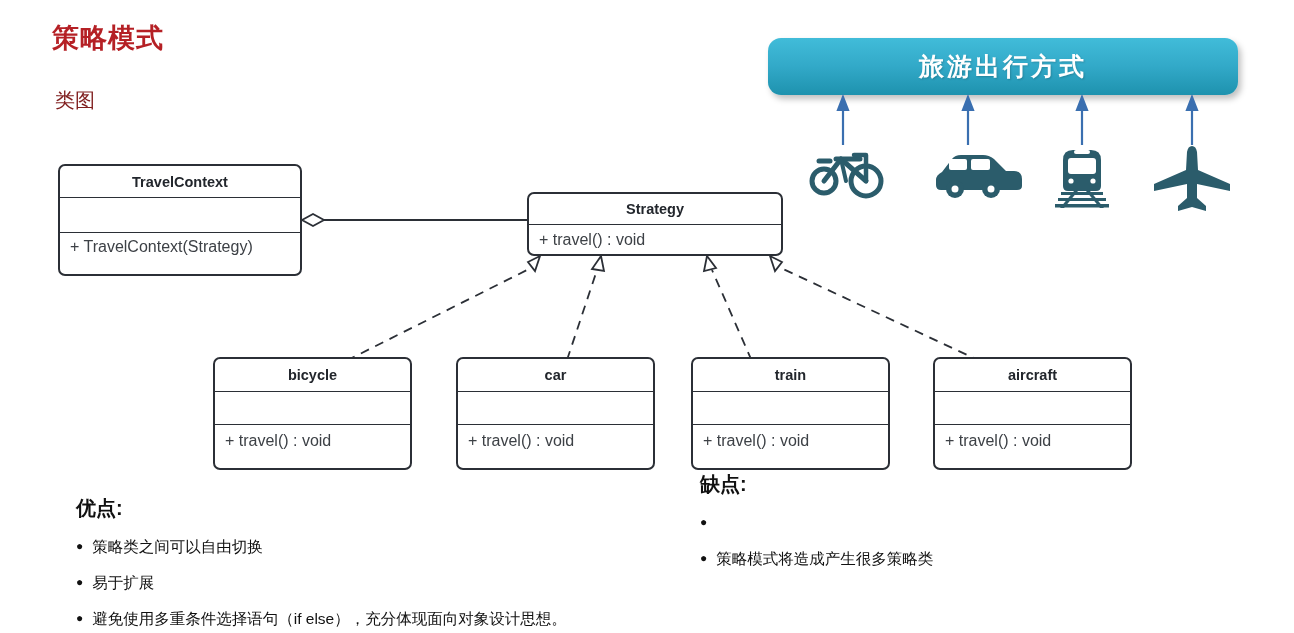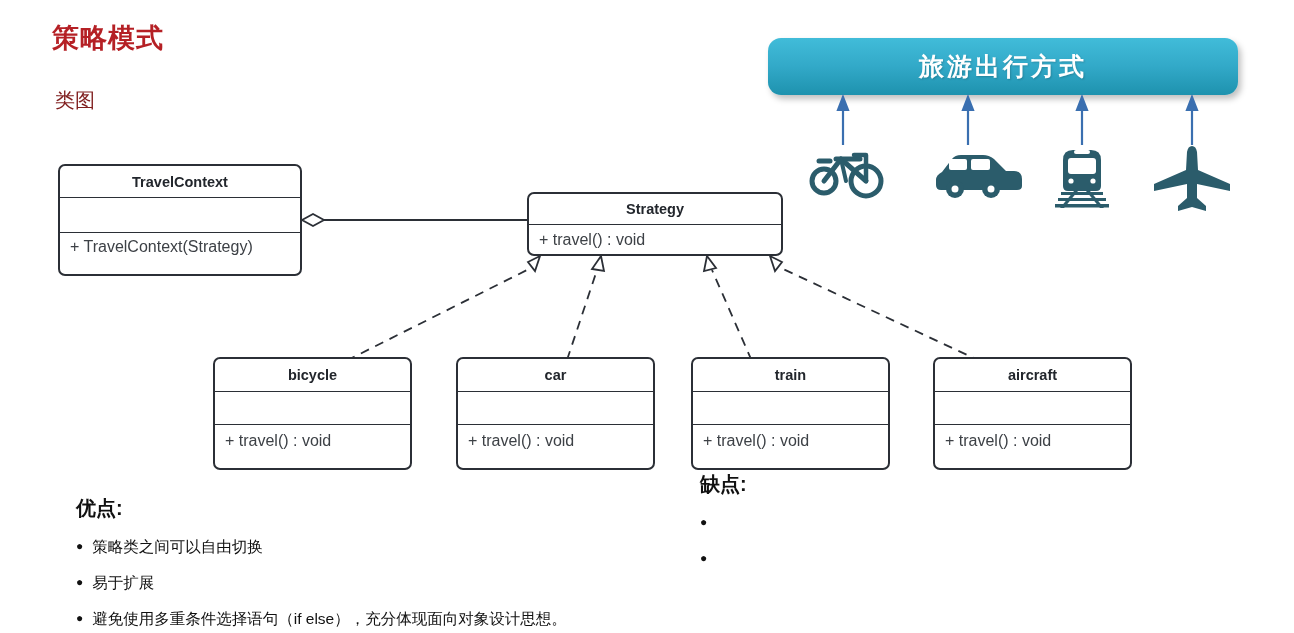--- a/index.html
+++ b/index.html
@@ -294,14 +294,15 @@
   </div>
 </div>
 
 <div class="notes-col" id="cons-col">
   <div class="notes-head">缺点:</div>
   <div class="note-item">
     <span class="note-bullet">●</span>
   </div>
   <div class="note-item">
     <span class="note-bullet">●</span>
+    <span class="note-text">策略模式将造成产生很多策略类</span>
   </div>
 </div>
 
 </body></html>

